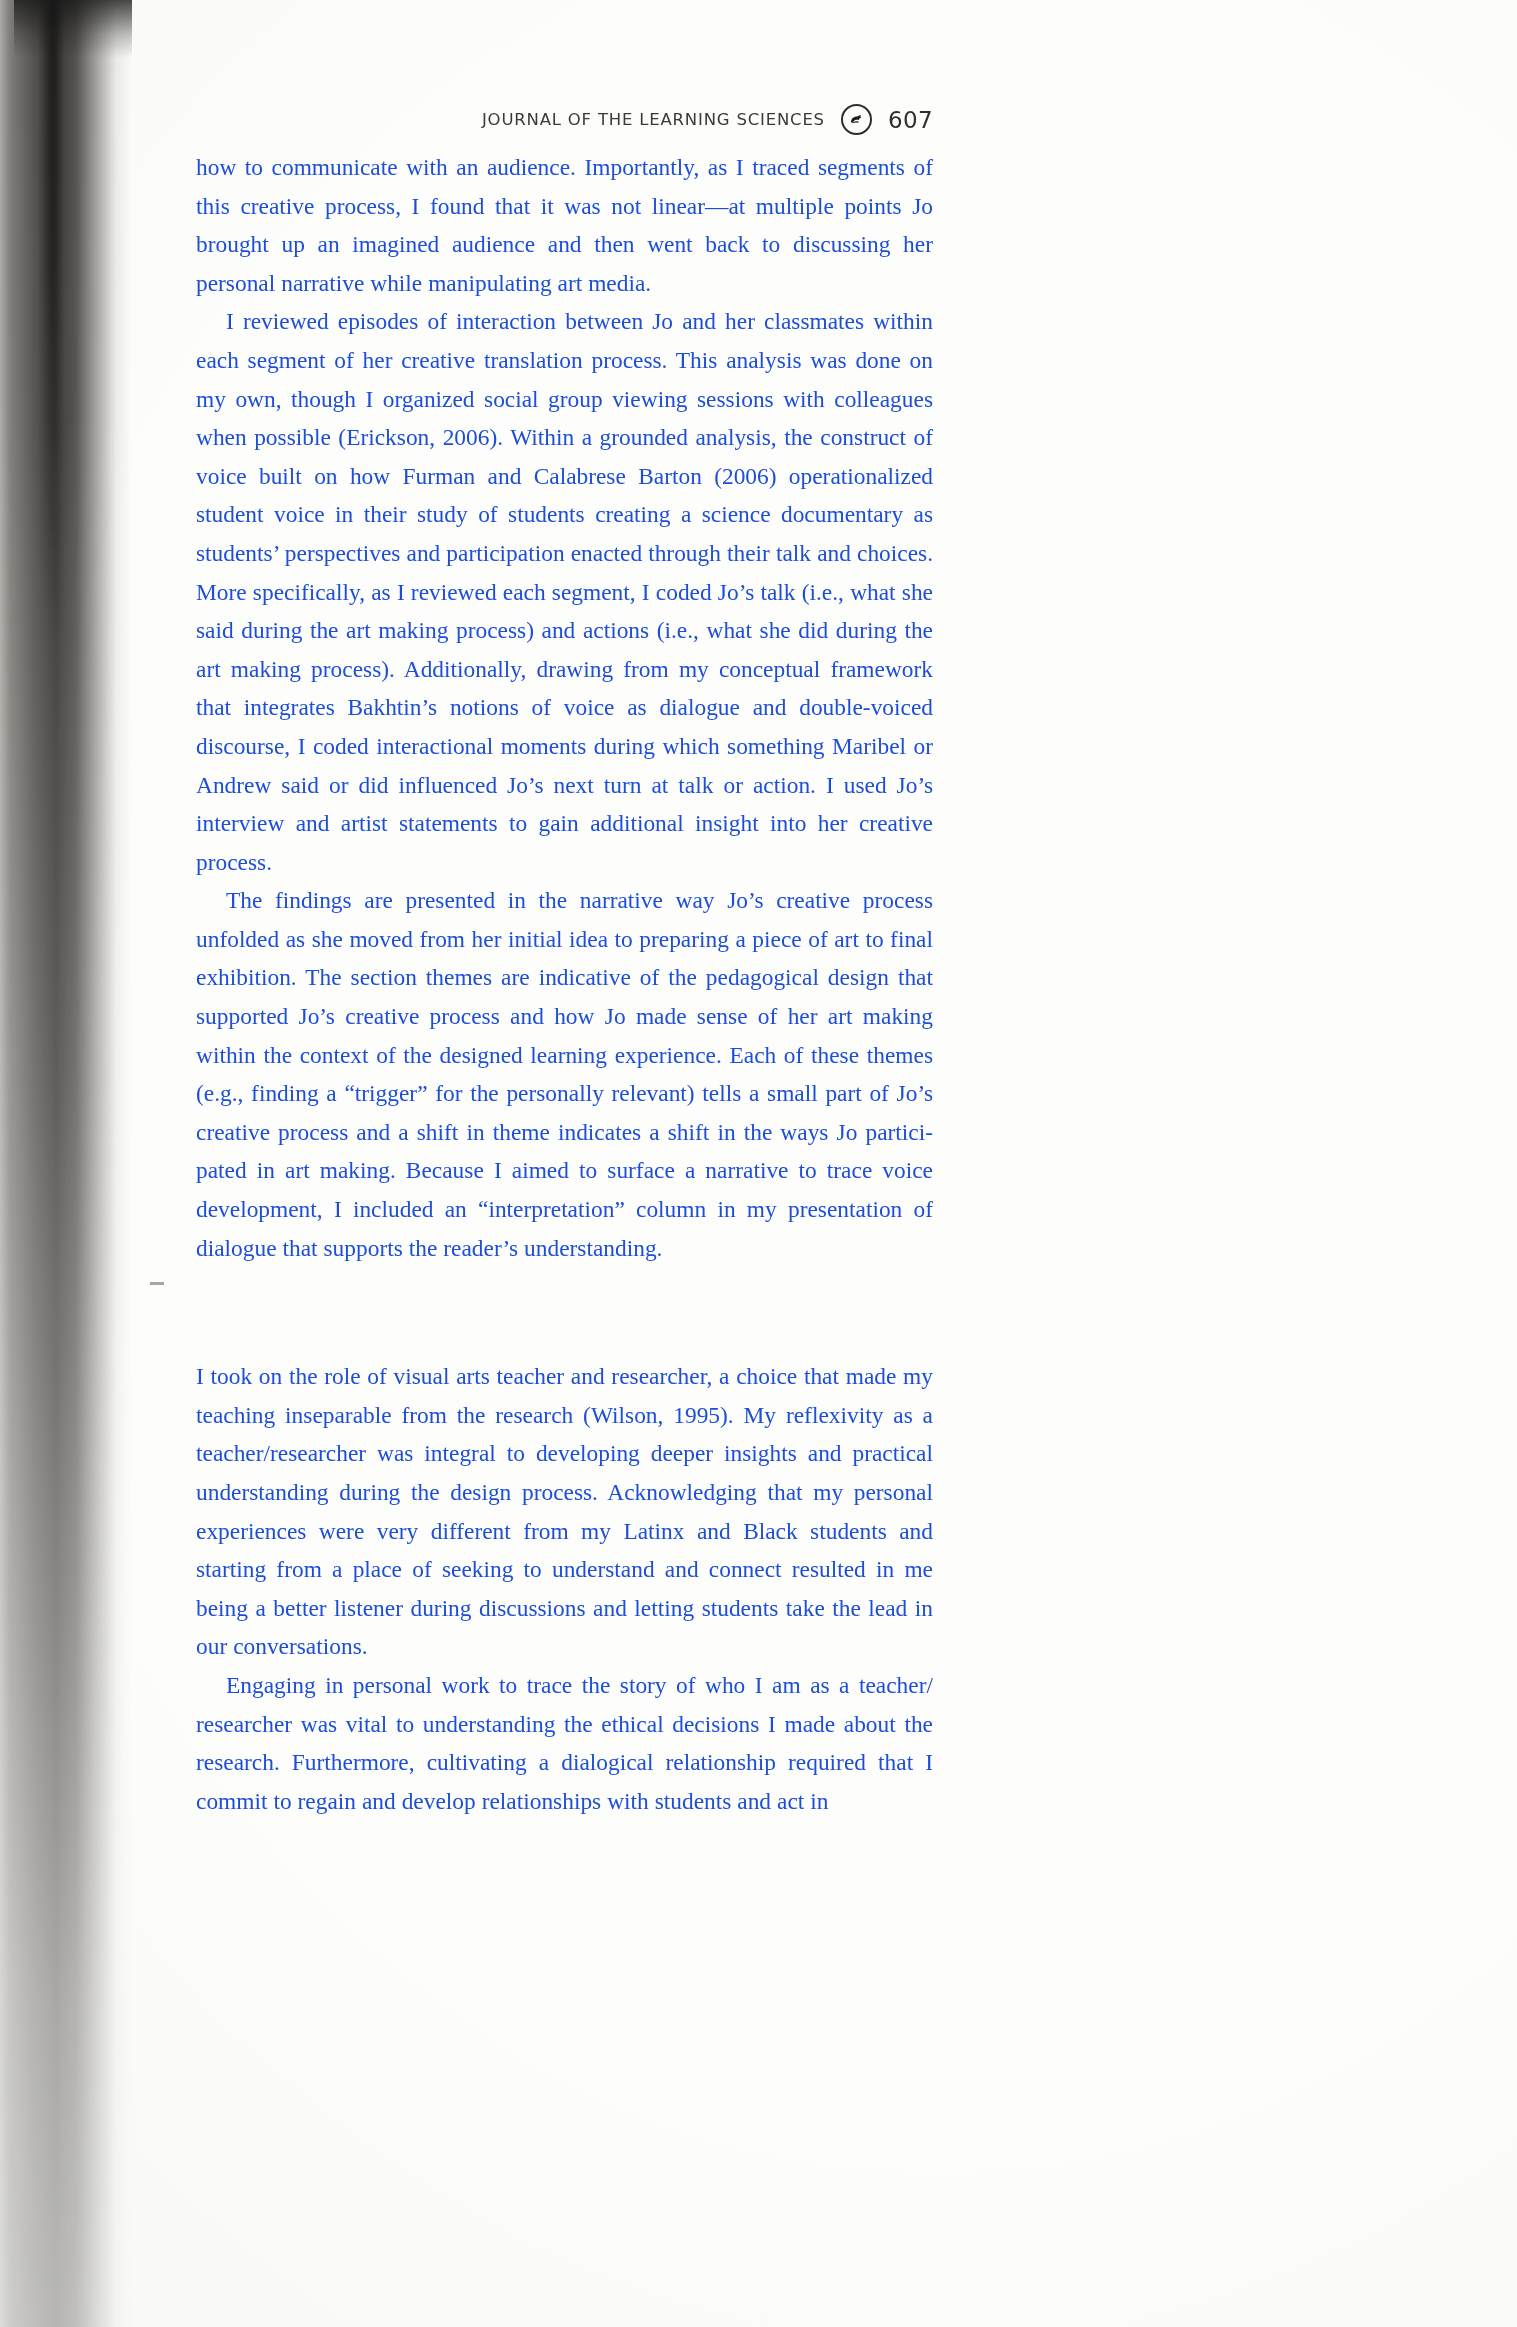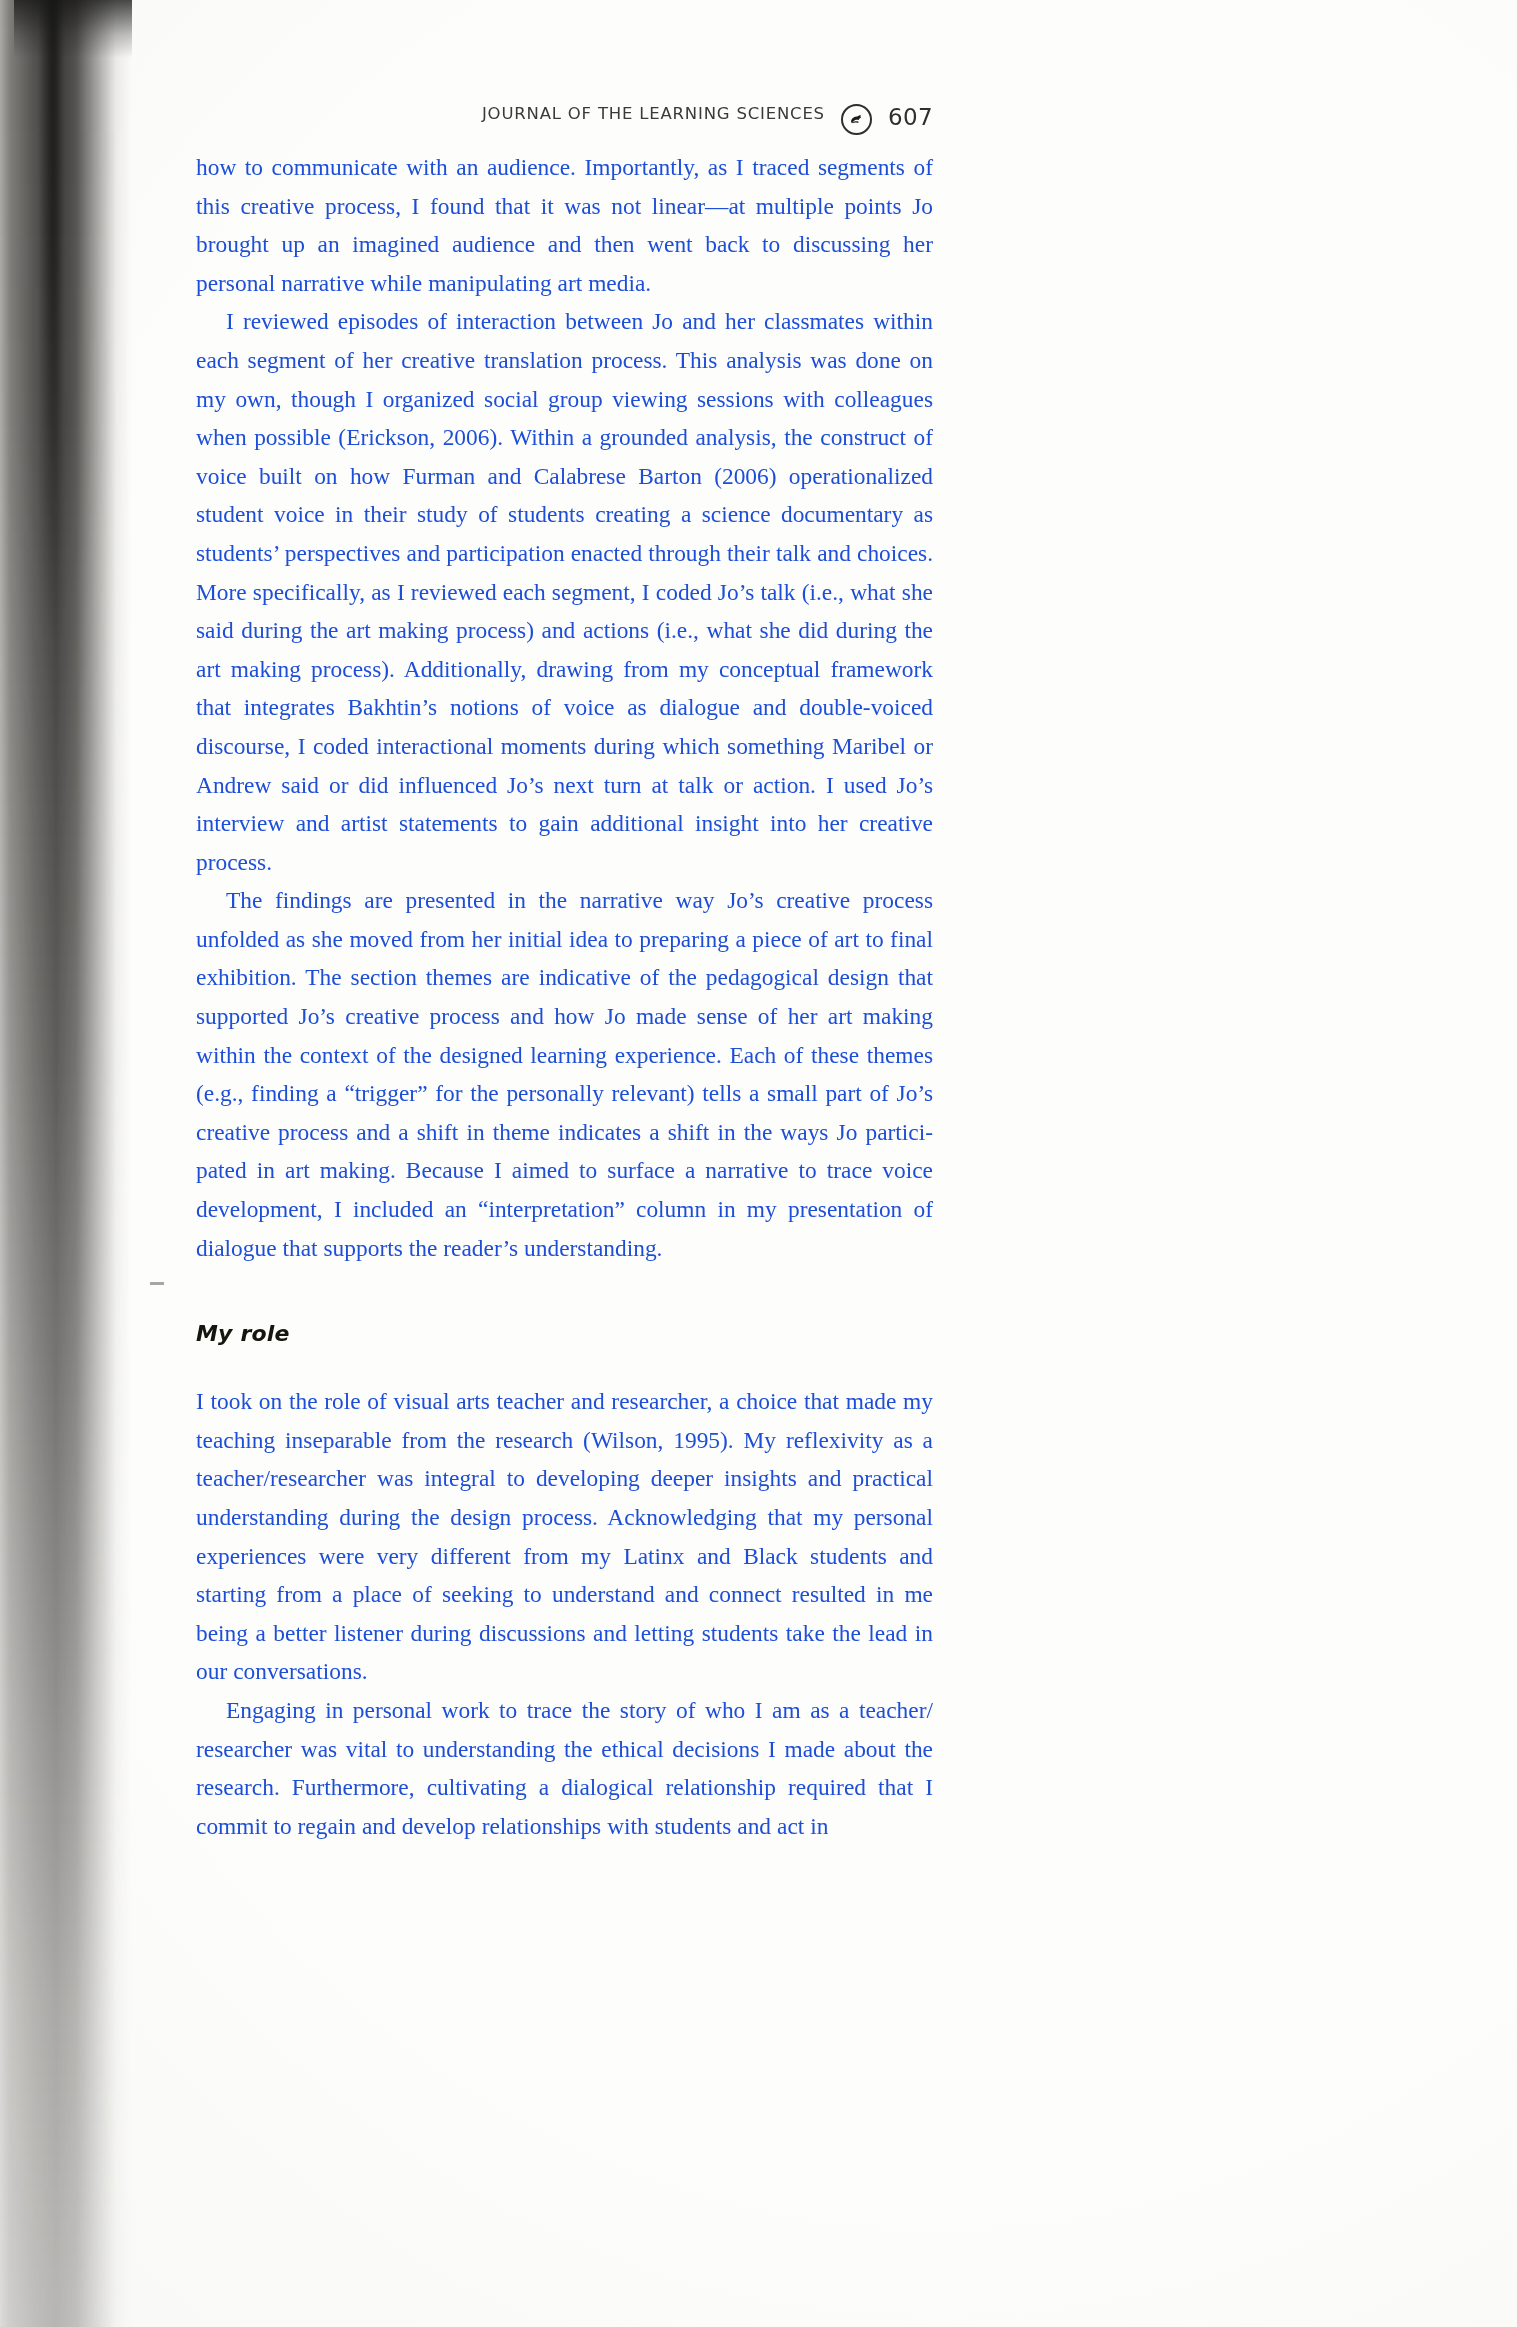--- a/index.html
+++ b/index.html
@@ -89,20 +89,21 @@
     background: linear-gradient(to bottom, rgba(20,20,20,0.78) 0%, rgba(20,20,20,0.25) 60%, rgba(20,20,20,0) 100%);
   }
 
   
   .running-head {
     position: absolute;
     left: 196px;
     top: 104px;
     width: 737px;
     display: flex;
+    align-items: center;
     justify-content: flex-end;
     gap: 16px;
     z-index: 5;
   }
   .journal-title {
     font-family: "DejaVu Sans", sans-serif;
     font-size: 16.5px;
     letter-spacing: 0.8px;
     color: #3a3a38;
     white-space: nowrap;
@@ -196,21 +197,20 @@
   <div class="body-block">
 
     <p class="para">how to communicate with an audience. Importantly, as I traced segments of this creative process, I found that it was not linear—at multiple points Jo brought up an imagined audience and then went back to discussing her personal narrative while manipulating art media.</p>
 
     <p class="para indented">I reviewed episodes of interaction between Jo and her classmates within each segment of her creative translation process. This analysis was done on my own, though I organized social group viewing sessions with colleagues when possible (Erickson, 2006). Within a grounded analysis, the construct of voice built on how Furman and Calabrese Barton (2006) operationalized student voice in their study of students creating a science documentary as students’ perspectives and participation enacted through their talk and choices. More specifically, as I reviewed each segment, I coded Jo’s talk (i.e., what she said during the art making process) and actions (i.e., what she did during the art making process). Additionally, drawing from my conceptual framework that integrates Bakhtin’s notions of voice as dialogue and double-voiced discourse, I coded interactional moments during which something Maribel or Andrew said or did influenced Jo’s next turn at talk or action. I used Jo’s interview and artist statements to gain additional insight into her creative process.</p>
 
     <p class="para indented">The findings are presented in the narrative way Jo’s creative process unfolded as she moved from her initial idea to preparing a piece of art to final exhibition. The section themes are indicative of the pedagogical design that supported Jo’s creative process and how Jo made sense of her art making within the context of the designed learning experience. Each of these themes (e.g., finding a “trigger” for the personally relevant) tells a small part of Jo’s creative process and a shift in theme indicates a shift in the ways Jo partici-pated in art making. Because I aimed to surface a narrative to trace voice development, I included an “interpretation” column in my presentation of dialogue that supports the reader’s understanding.</p>
 
     <div class="gap-before-heading"></div>
 
-    <h2 class="section-heading">My role</h2>
 
     <div class="gap-after-heading"></div>
 
     <p class="para">I took on the role of visual arts teacher and researcher, a choice that made my teaching inseparable from the research (Wilson, 1995). My reflexivity as a teacher/researcher was integral to developing deeper insights and practical understanding during the design process. Acknowledging that my personal experiences were very different from my Latinx and Black students and starting from a place of seeking to understand and connect resulted in me being a better listener during discussions and letting students take the lead in our conversations.</p>
 
     <p class="para indented">Engaging in personal work to trace the story of who I am as a teacher/ researcher was vital to understanding the ethical decisions I made about the research. Furthermore, cultivating a dialogical relationship required that I commit to regain and develop relationships with students and act in</p>
 
   </div>
 
   <div class="gutter-fleck"></div>

